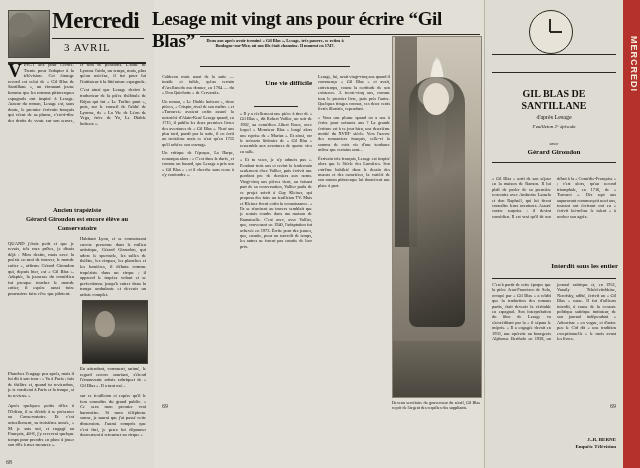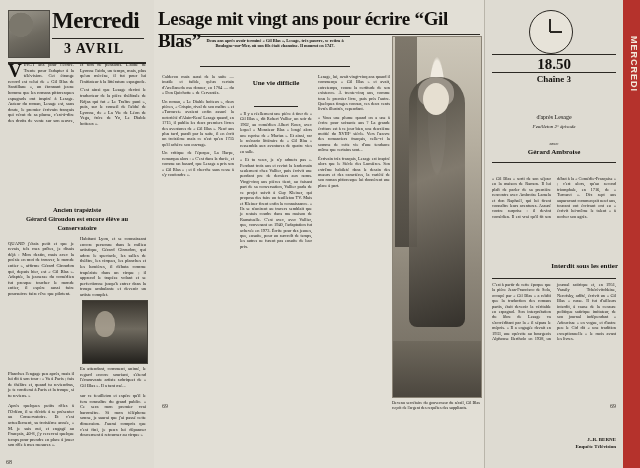--- a/index.html
+++ b/index.html
@@ -48,21 +48,21 @@
       radial-gradient(circle at 30% 30%, #7b776c 0 28%, transparent 29%),
       linear-gradient(160deg,#9b978c 0%,#6e6a60 55%,#54514a 100%);
     border:1px solid #504d46;
   }
   .mast-title{
     position:absolute;left:44px;top:0;font-size:23px;line-height:26px;
     font-family:"Liberation Serif", serif;font-weight:bold;letter-spacing:-0.5px;
   }
   .mast-rule{position:absolute;left:44px;top:30px;width:92px;height:1px;background:#2b2823;}
   .mast-date{
-    position:absolute;left:56px;top:33px;font-size:14px;font-weight:bold;
+    position:absolute;left:56px;top:33px;font-size:11px;font-weight:normal;
     letter-spacing:1px;
   }
   .mast-rule2{position:absolute;left:0;top:54px;width:138px;height:2px;background:#2b2823;}
 
   
   .lead-col{
     position:absolute;left:8px;top:62px;width:138px;
     font-size:4.6px;line-height:5.6px;text-align:justify;
     column-count:2;column-gap:6px;
   }
@@ -91,42 +91,42 @@
   }
   .lead-col3{
     position:absolute;left:8px;top:366px;width:138px;
     font-size:4.6px;line-height:5.6px;text-align:justify;
     column-count:2;column-gap:6px;height:88px;
   }
   .folio-l{position:absolute;left:6px;bottom:3px;font-size:6px;color:#3a3630;}
 
   
   .headline{
-    position:absolute;left:158px;top:8px;width:318px;
+    position:absolute;left:152px;top:8px;width:318px;
     font-size:19px;line-height:22px;font-weight:bold;letter-spacing:-0.3px;
   }
   .head-rule{position:absolute;left:162px;top:34px;width:318px;height:1px;background:#2b2823;}
 
   .standfirst{
     position:absolute;left:200px;top:38px;width:150px;
     font-size:4.4px;line-height:5.4px;text-align:center;font-weight:bold;
   }
   .sf-rule{position:absolute;left:200px;top:36px;width:150px;height:1px;background:#2b2823;}
   .sf-rule2{position:absolute;left:200px;top:66px;width:150px;height:1px;background:#2b2823;}
 
   
   .col{
     position:absolute;font-size:4.4px;line-height:5.4px;text-align:justify;
   }
   .col p{margin:0 0 3px 0;}
   .colA{left:162px;top:74px;width:72px;height:380px;}
   .colB{left:240px;top:74px;width:72px;height:380px;}
   .colC{left:318px;top:74px;width:72px;height:380px;}
   .sec-head{
-    text-align:center;font-weight:bold;font-size:7px;line-height:9px;margin:5px 0 18px;
+    text-align:right;font-weight:bold;font-size:7px;line-height:9px;margin:5px 0 18px;
   }
   .sec-rule{width:60%;height:1px;background:#2b2823;margin:2px auto 4px;}
 
   
   .engraving{
     position:absolute;left:392px;top:36px;width:88px;height:360px;
     background:
       radial-gradient(ellipse at 50% 22%, #efeae0 0 14%, transparent 15%),
       linear-gradient(180deg,#cdc7b9 0%,#b5ae9f 30%,#8e877a 65%,#6d675c 100%);
     border:1px solid #8a8376;
@@ -294,27 +294,26 @@
     <div class="eng-ground"></div>
   </div>
   <div class="eng-cap">Devenu secrétaire du gouverneur du sérail, Gil Blas reçoit de l'argent des requêtes des suppliants.</div>
 
   <div class="folio-m">69</div>
 
   <div class="right-page"></div>
 
   <div class="clock"></div>
   <div class="rp-rule" style="top:54px"></div>
-  <div class="rp-time">18.50</div>
   <div class="rp-rule" style="top:72px"></div>
-  <div class="rp-chan">Chaîne 3</div>
+  <div class="rp-title">GIL BLAS DE SANTILLANE</div>
   <div class="rp-sub">d'après Lesage</div>
   <div class="rp-sub2">Feuilleton 2° épisode</div>
   <div class="rp-avec">avec</div>
-  <div class="rp-star">Gérard Ambroise</div>
+  <div class="rp-star">Gérard Giroudon</div>
   <div class="rp-rule" style="top:162px"></div>
 
   <div class="rp-body">
     <span>« Gil Blas » sorti de son séjour en la maison de Ramon. Il lui plaît de parler de sa première rencontre avec Ambroise Lamela et don Raphaël, qui lui firent connaître leurs aventures. Assuré contre surprise : il devint comédien. Il est vrai qu'il fit son début à la « Comédie-Française » ; c'est alors, qu'au second triomphale, en 1716, de « Turcaret ». Dix sept ans auparavant commençait neuf ans, toucant ont écrivant ont eu « écrivit lui-même le talent » à nocher son agrès.</span>
   </div>
 
   <div class="rp-head3">Interdit sous les entier</div>
   <div class="rp-rule" style="top:278px"></div>
 
   <div class="rp-body2">

